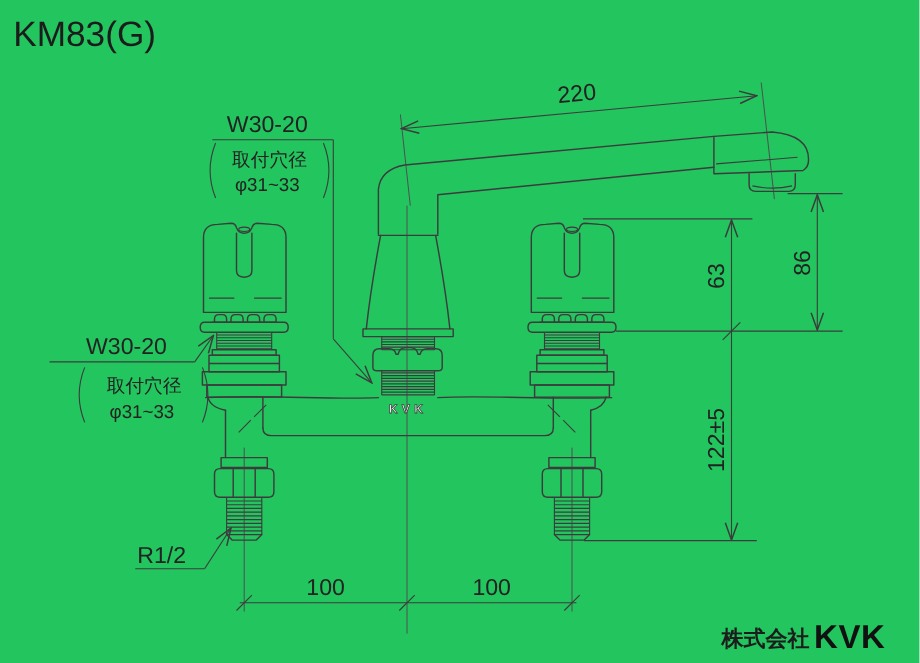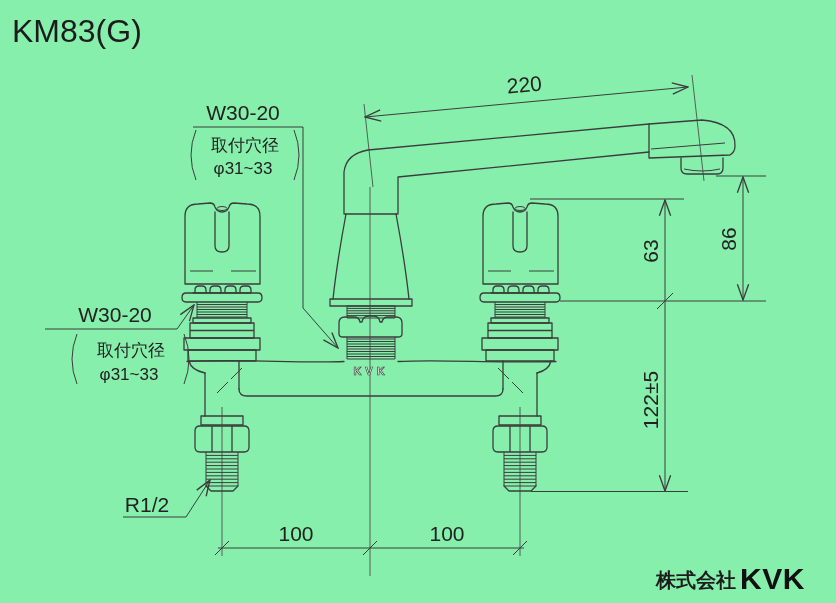--- a/index.html
+++ b/index.html
@@ -1,16 +1,16 @@
 <!DOCTYPE html>
 <html><head>
 <meta charset="utf-8">
 <style>
   html,body{margin:0;padding:0;background:#fff;}
-  #stage{position:relative;width:836px;height:603px;background:#86efac;overflow:hidden;
+  #stage{position:relative;width:836px;height:603px;background:#22c55e;overflow:hidden;
          font-family:"Liberation Sans","DejaVu Sans",sans-serif;}
   svg{position:absolute;left:0;top:0;}
   svg text{fill:#222222;font-family:"Liberation Sans","DejaVu Sans",sans-serif;}
   .ink{stroke:#3c3c3c;fill:none;stroke-width:1.3;stroke-linecap:round;stroke-linejoin:round;}
   .thin{stroke:#3c3c3c;fill:none;stroke-width:1;}
   .cl{stroke:#4f4f4f;fill:none;stroke-width:0.9;}
   .dim{stroke:#3c3c3c;fill:none;stroke-width:1;}
   .tx21{font-size:21px;}
   .tx17{font-size:17px;}
   .mid{text-anchor:middle;}

